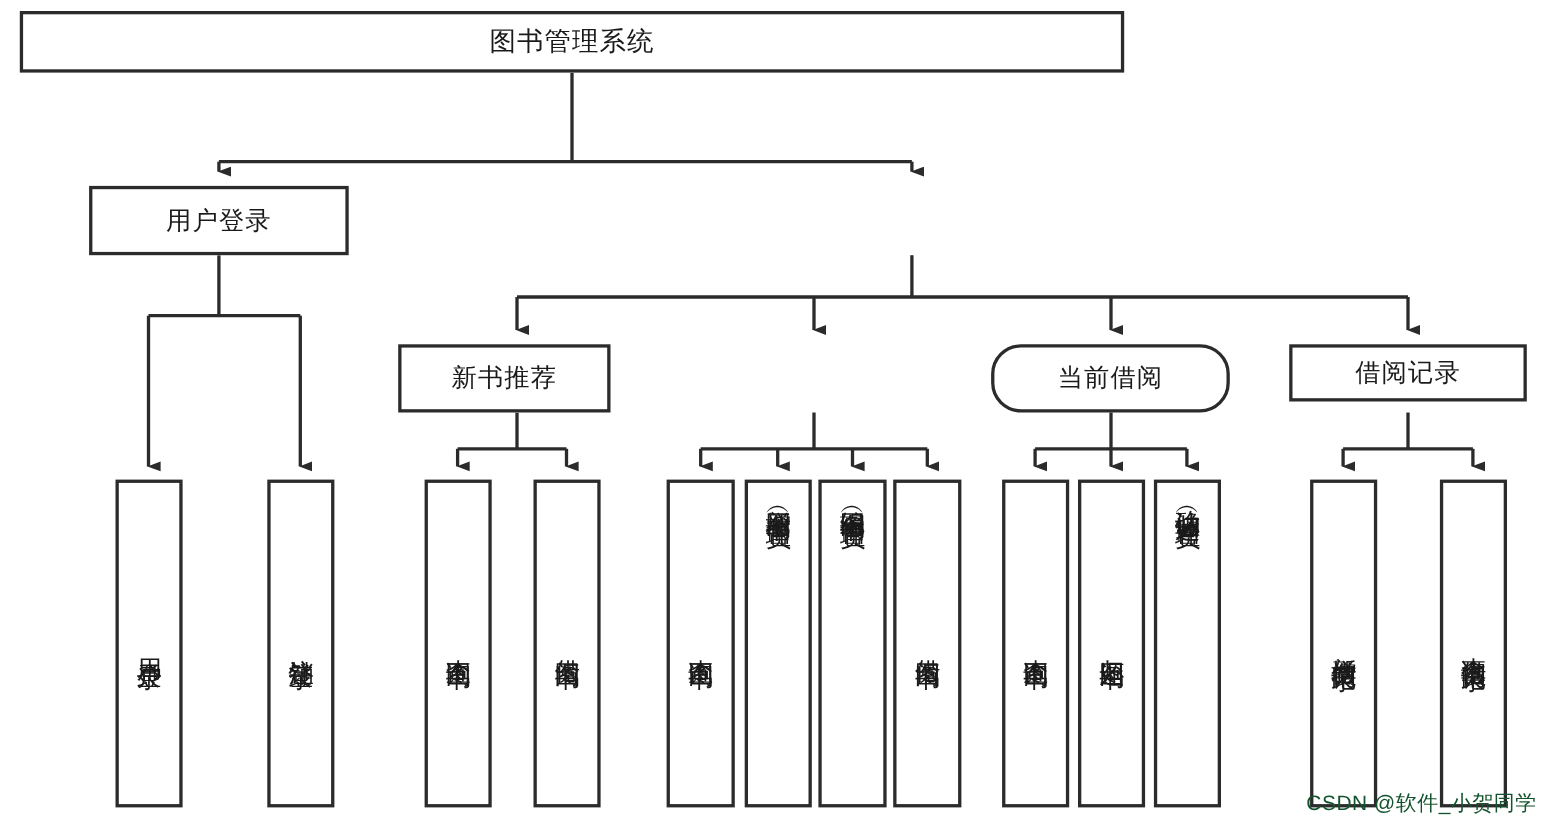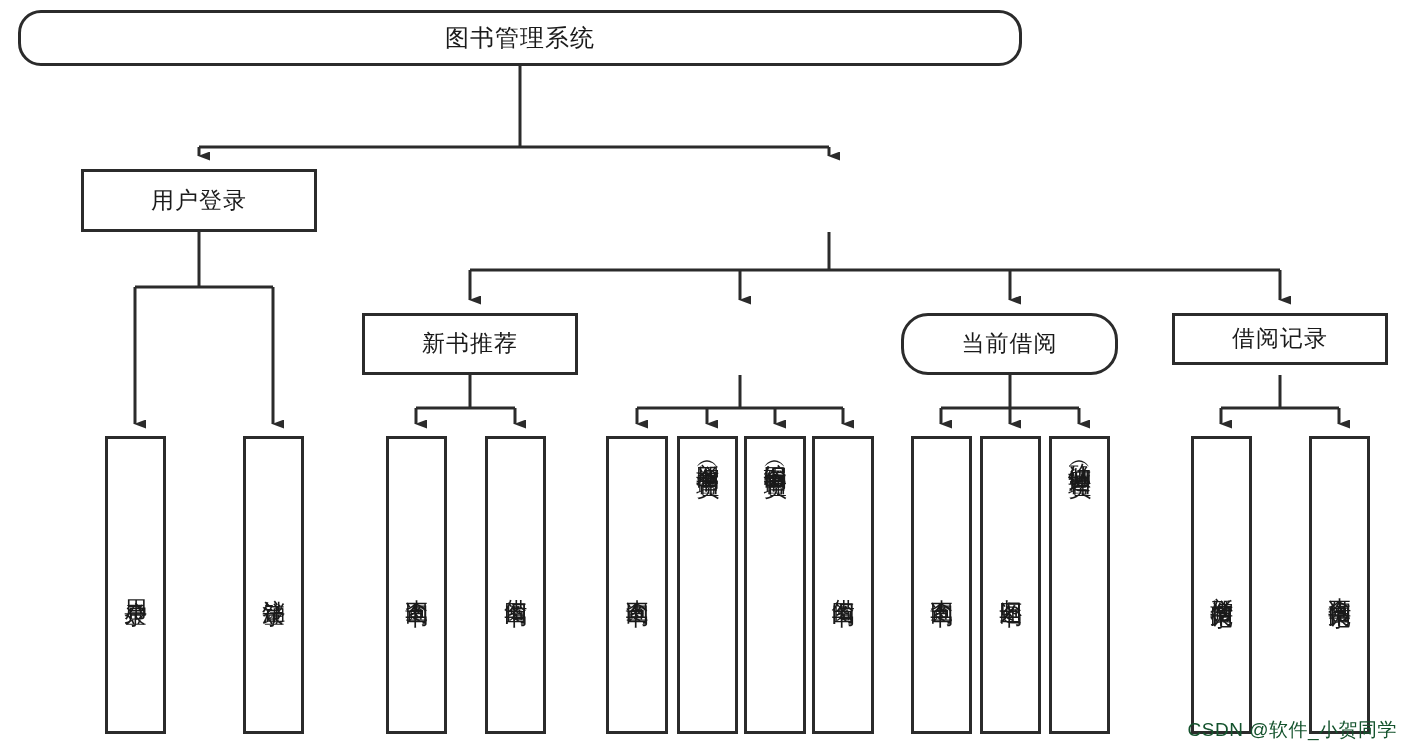--- a/index.html
+++ b/index.html
@@ -35,21 +35,20 @@
     justify-content: center;
     color: #1a1a1a;
   }
   .node.horizontal {
     font-size: 23px;
     letter-spacing: 1px;
     line-height: 1.2;
   }
   .node.root {
     font-size: 24px;
-    border-radius: 23px;
   }
   .node.vertical {
     align-items: flex-start;
     justify-content: center;
     padding-top: 6px;
   }
   .node.vertical.centered {
     align-items: center;
     padding-top: 0;
   }
@@ -131,21 +130,21 @@
   </svg>
 
   <div class="node horizontal root" style="left:18px; top:10px; width:1004px; height:56px;">
     <span>图书管理系统</span>
   </div>
 
   <div class="node horizontal" style="left:81px; top:169px; width:236px; height:63px;">
     <span>用户登录</span>
   </div>
 
-  <div class="node horizontal" style="left:362px; top:313px; width:216px; height:62px;">
+  <div class="node horizontal" style="left:362px; top:313px; width:193px; height:62px;">
     <span>新书推荐</span>
   </div>
   <div class="node horizontal" style="left:901px; top:313px; width:217px; height:62px;border-radius:27px;">
     <span>当前借阅</span>
   </div>
   <div class="node horizontal" style="left:1172px; top:313px; width:216px; height:52px;">
     <span>借阅记录</span>
   </div>
 
   <div class="node vertical centered" style="left:105px; top:436px; width:61px; height:298px;">

